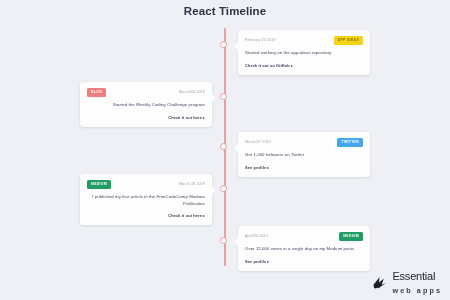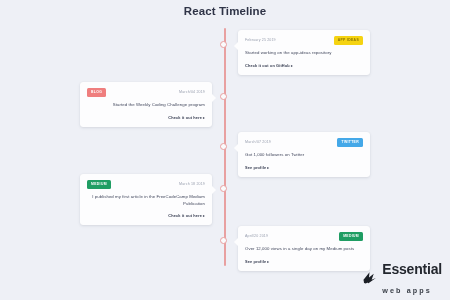--- a/index.html
+++ b/index.html
@@ -150,33 +150,33 @@
     align-items: center;
     gap: 4px;
   }
   #wm-icon {
     width: 17px;
     height: 17px;
     flex: none;
   }
   #wm-text { line-height: 1; }
   #wm-line1 {
-    font-size: 14px;
-    font-weight: 700;
+    font-size: 11px;
+    font-weight: 400;
     color: #23272e;
     letter-spacing: -0.2px;
     display: block;
   }
   #wm-line2 {
     font-size: 7.2px;
     font-weight: 700;
     color: #3b4049;
     letter-spacing: 2.1px;
     display: block;
-    margin-top: 11px;
+    margin-top: 5px;
   }
 </style>
 </head>
 <body>
 
 <div id="page-title">React Timeline</div>
 
 <div id="timeline">
   <div id="spine"></div>
   <div id="entries">

